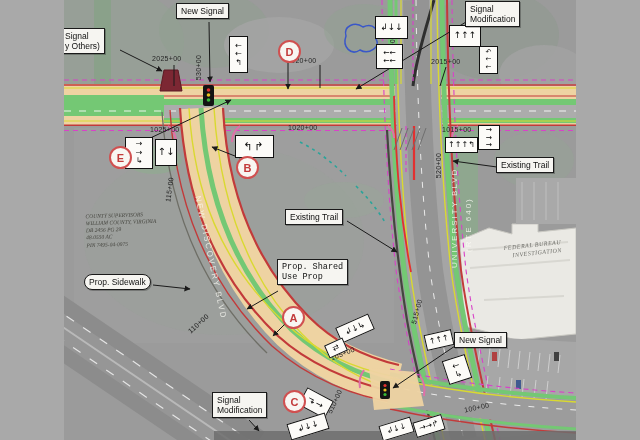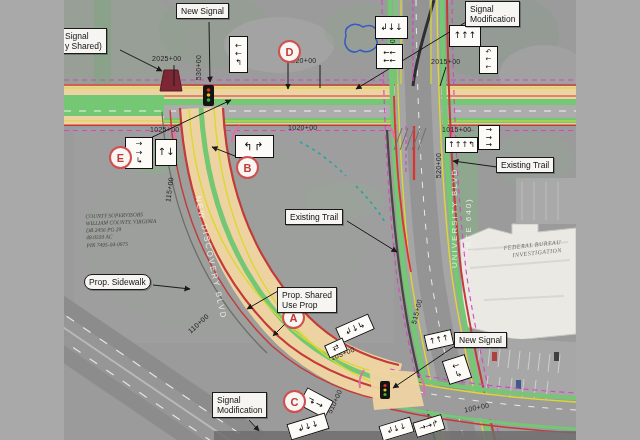--- a/index.html
+++ b/index.html
@@ -266,30 +266,30 @@
       <div>48.0550 AC</div>
       <div>PIN 7495-04-0975</div>
     </div>
     <div class="tiny2" style="left:440px;top:241px;transform:rotate(-6deg);">
       <div>FEDERAL BUREAU</div>
       <div style="padding-left:8px;">INVESTIGATION</div>
     </div>
 
     <div class="co" style="left:-4px;top:28px;">
       <div>Signal</div>
-      <div>y Shared)</div>
+      <div>y Others)</div>
     </div>
     <div class="co" style="left:112px;top:3px;">New Signal</div>
     <div class="co" style="left:401px;top:1px;">
       <div>Signal</div>
       <div>Modification</div>
     </div>
     <div class="co" style="left:432px;top:157px;">Existing Trail</div>
     <div class="co" style="left:221px;top:209px;">Existing Trail</div>
-    <div class="co" style="left:213px;top:287px;">
+    <div class="co" style="left:213px;top:259px;font-family:Liberation Mono, monospace;">
       <div>Prop. Shared</div>
       <div>Use Prop</div>
     </div>
     <div class="co" style="left:20px;top:274px;border-radius:8px;">Prop. Sidewalk</div>
     <div class="co" style="left:148px;top:392px;">
       <div>Signal</div>
       <div>Modification</div>
     </div>
     <div class="co" style="left:390px;top:332px;">New Signal</div>
 

